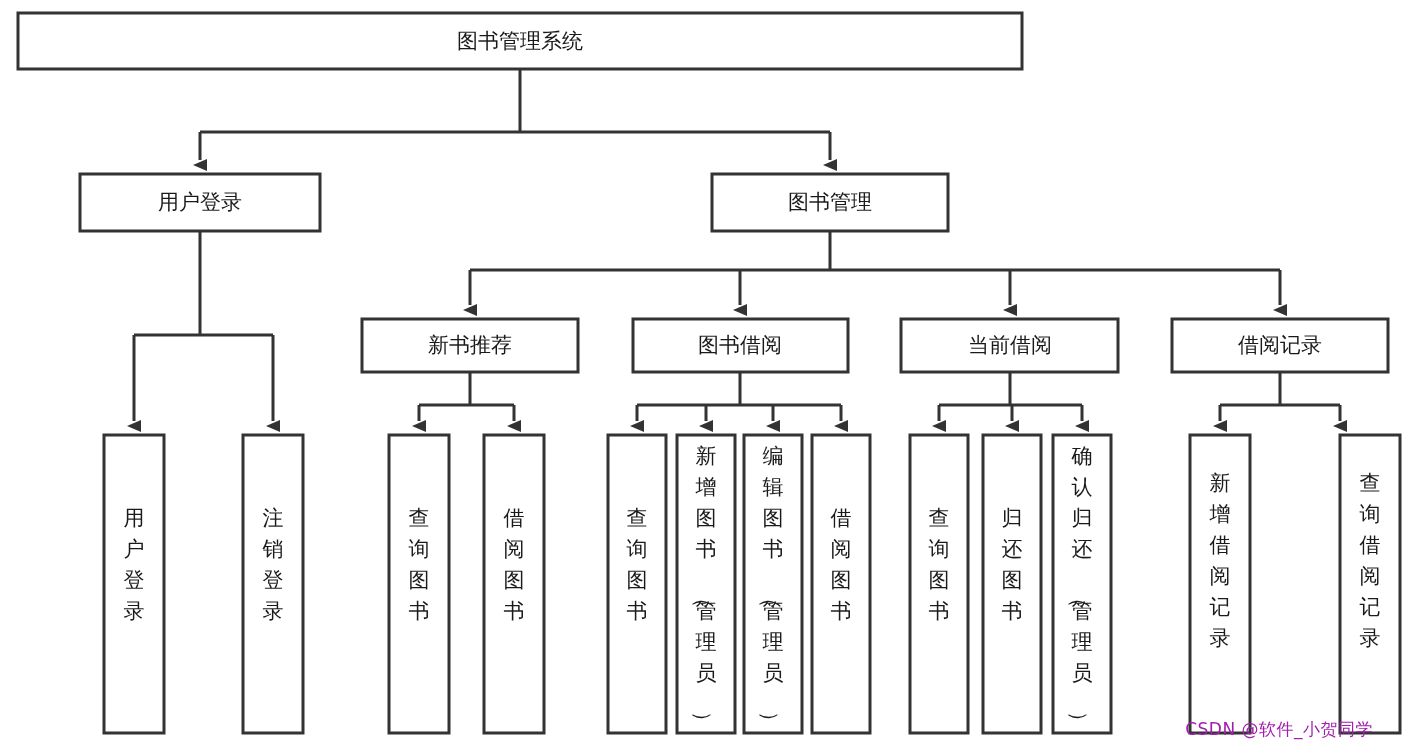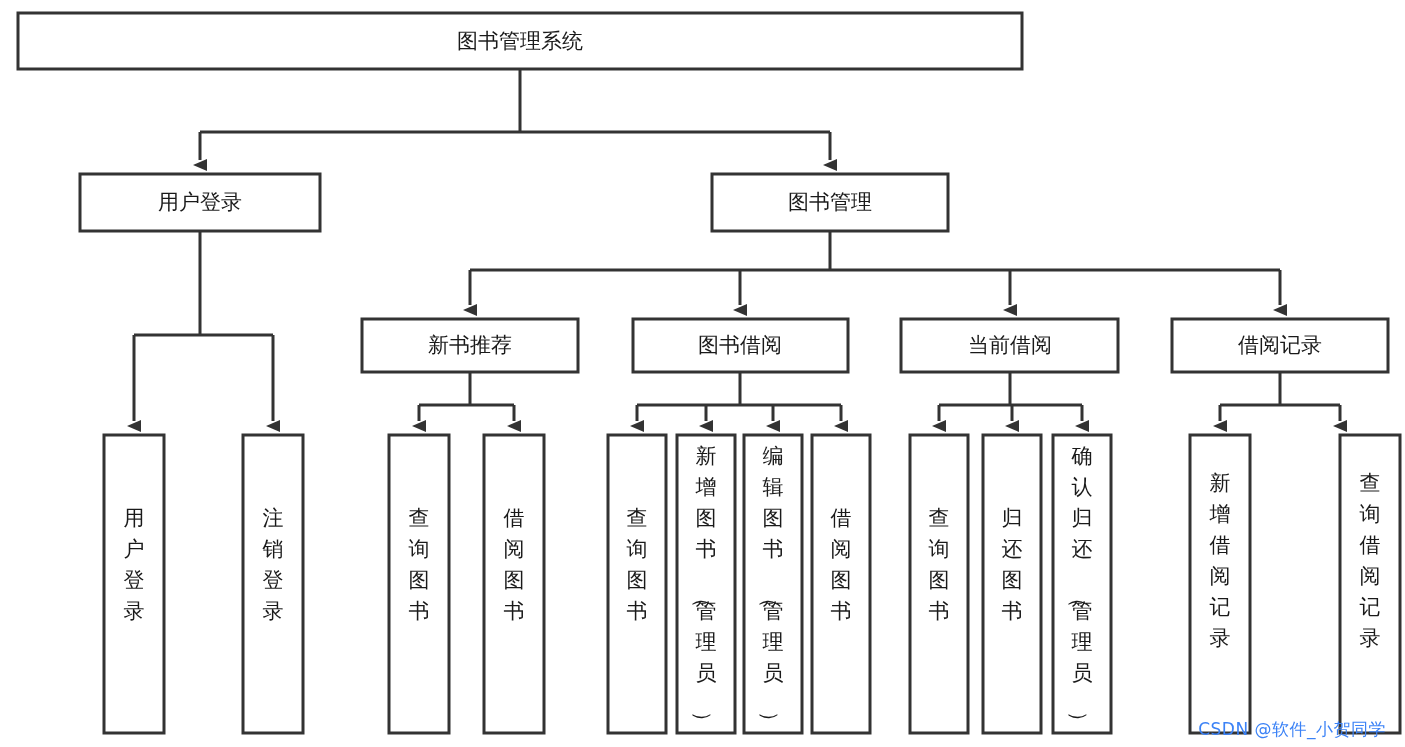--- a/index.html
+++ b/index.html
@@ -48,23 +48,23 @@
     stroke: #333333;
     stroke-width: 3;
     fill: none;
   }
   .arrow-head {
     fill: #333333;
     stroke: none;
   }
   .watermark {
     position: absolute;
-    right: 8px;
+    right: 21px;
     bottom: 6px;
-    color: #3b82f6;
+    color: #a21caf;
     font-size: 17px;
     font-family: "DejaVu Sans", "Liberation Sans", sans-serif;
     letter-spacing: 0.5px;
     white-space: nowrap;
     user-select: none;
   }
 </style>
 </head>
 <body>
 

